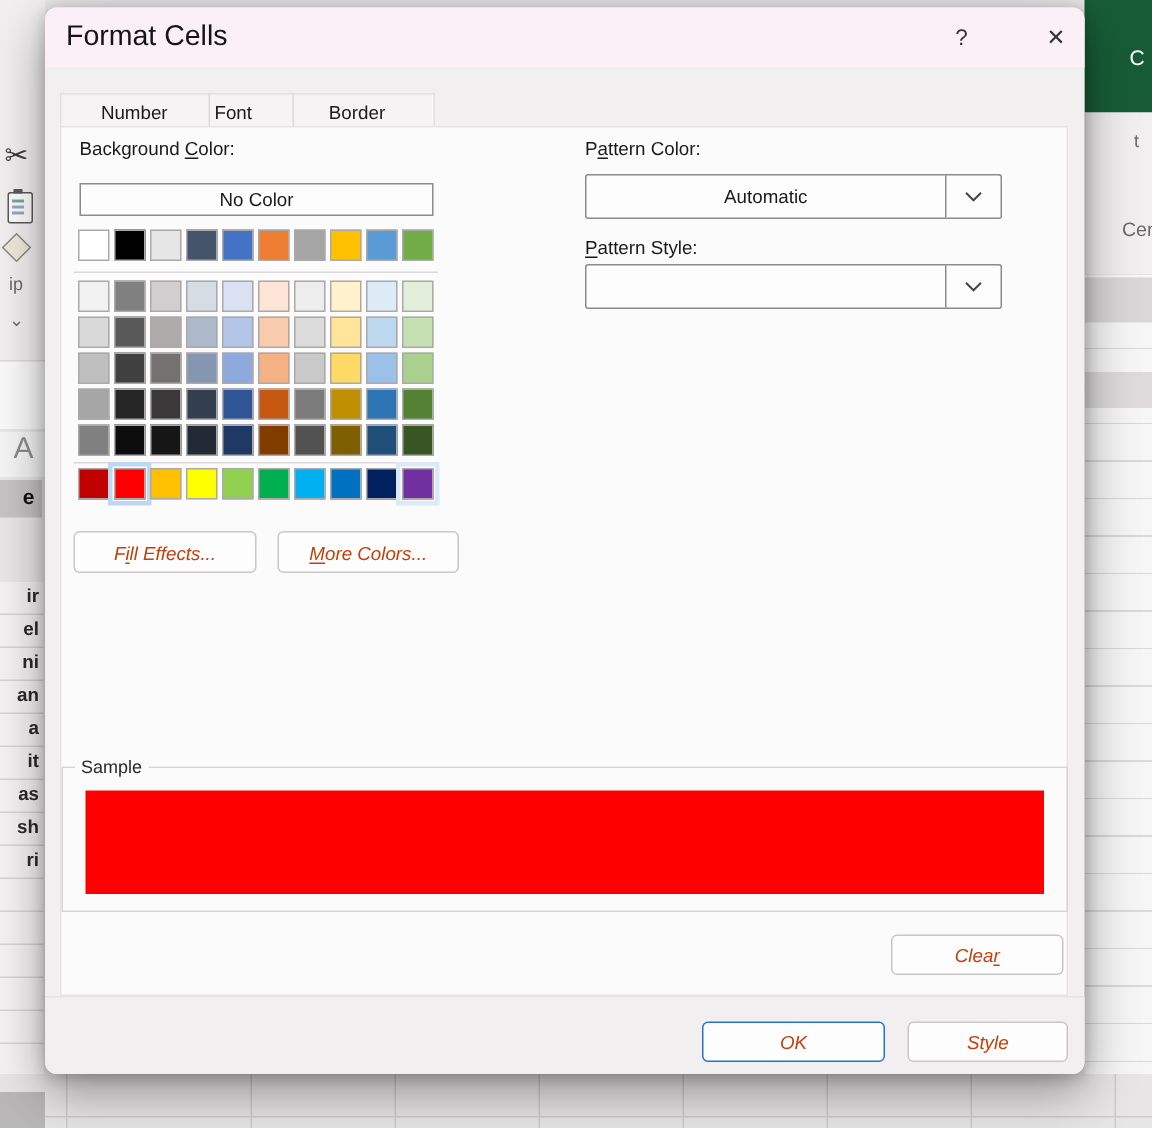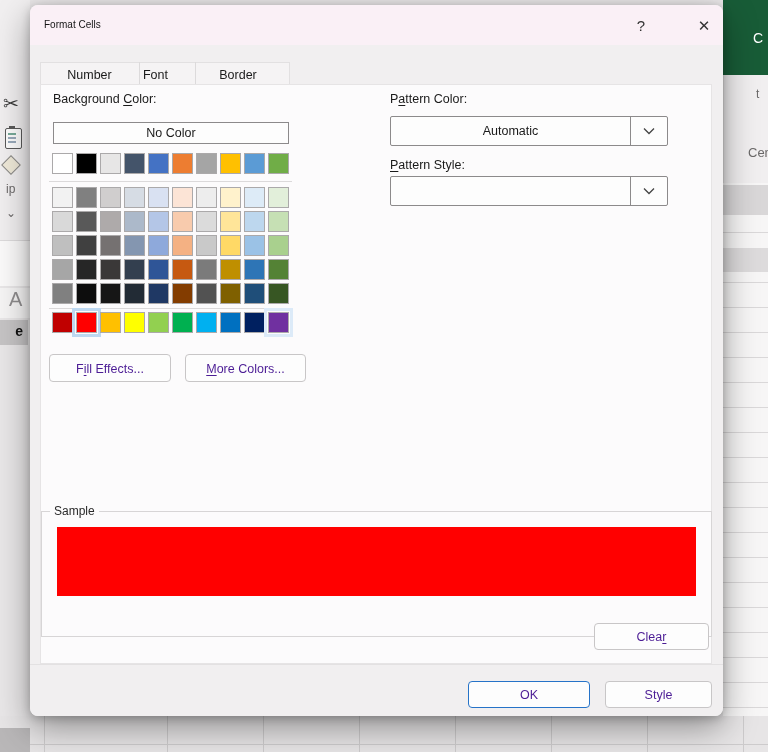--- a/index.html
+++ b/index.html
@@ -32,21 +32,21 @@
   .xl-left-rows .cellrow{height:19px;border-bottom:1px solid #D5D3D4;font-size:12.5px;font-weight:600;color:#2a2a2a;text-align:right;padding:2px 3px 0 0;box-sizing:content-box;}
   .xl-bottom{left:0;top:716px;width:768px;height:36px;background:#E7E5E6;}
   .xl-bottom .hline{position:absolute;left:0;top:28px;width:768px;height:1px;background:#CDCBCC;}
   .xl-bottom .vline{position:absolute;top:0;width:1px;height:36px;background:#CDCBCC;}
   .xl-bl-corner{left:0;top:728px;width:30px;height:24px;background:#B9B7B8;}
 
   
   .dialog{left:30px;top:5px;width:693px;height:711px;background:#F1EFF0;border-radius:8px;
     box-shadow:0 12px 34px rgba(0,0,0,.38),0 2px 10px rgba(0,0,0,.22);}
   .titlebar{position:absolute;left:0;top:0;width:693px;height:40px;background:#FAF0F6;border-radius:8px 8px 0 0;}
-  .titlebar .title{position:absolute;left:14px;top:0;line-height:40px;font-size:10px;color:#151515;}
+  .titlebar .title{position:absolute;left:14px;top:0;line-height:40px;font-size:19px;color:#151515;}
   .tb-btn{position:absolute;top:8px;width:26px;height:26px;line-height:26px;text-align:center;font-size:15px;color:#333;cursor:default;}
   .tb-help{left:598px;}
   .tb-close{left:661px;}
 
   .tabstrip-bg{position:absolute;left:10px;top:57px;width:250px;height:27px;background:#F5F3F4;border:1px solid #E2E0E1;box-sizing:border-box;}
   .tab{position:absolute;top:57px;height:27px;line-height:27px;text-align:center;font-size:12.5px;color:#1a1a1a;box-sizing:border-box;}
   .tab.sep{border-right:1px solid #DCDADB;}
   .tab-active{position:absolute;top:52px;height:33px;line-height:31px;text-align:center;font-size:12.5px;
     background:#FCFBFC;border:1px solid #E6E4E5;border-bottom:none;border-radius:5px 5px 0 0;z-index:3;box-sizing:border-box;}
 
@@ -57,32 +57,32 @@
   .nocolor{position:absolute;left:12px;top:37px;width:236px;height:22px;background:#FDFDFD;border:1px solid #8C8A8B;
     font-size:12.5px;text-align:center;line-height:20px;box-sizing:border-box;cursor:default;}
 
   .swrow{position:absolute;display:grid;grid-template-columns:repeat(10,21px);gap:3px;}
   .swgrid{position:absolute;display:grid;grid-template-columns:repeat(10,21px);gap:3px;}
   .sw{width:21px;height:21px;border:1px solid #ABA9AA;box-sizing:border-box;cursor:default;}
   .sw.sel{outline:3px solid #BDD8F1;outline-offset:1px;}
   .sw.foc{outline:3px solid #DCEAF8;outline-offset:1px;}
   .pal-div{position:absolute;left:8px;width:243px;height:1px;background:#DBD9DA;}
 
-  .btn{position:absolute;background:#FDFDFD;border:1px solid #C8C6C7;border-radius:4px;font-size:12.5px;color:#4c1d95;
-    text-align:center;box-sizing:border-box;cursor:default;font-family:"Liberation Sans",sans-serif;}
+  .btn{position:absolute;background:#FDFDFD;border:1px solid #C8C6C7;border-radius:4px;font-size:12.5px;color:#c2410c;
+    text-align:center;box-sizing:border-box;cursor:default;font-family:"Liberation Sans",sans-serif;font-style:italic;}
   .btn-fill-effects{left:8px;top:269px;width:122px;height:28px;line-height:26px;}
   .btn-more-colors{left:144px;top:269px;width:121px;height:28px;line-height:26px;}
   .btn-clear{left:553px;top:538px;width:115px;height:27px;line-height:25px;}
 
   .combo{position:absolute;left:349px;width:278px;height:30px;background:#FDFDFD;border:1px solid #8C8A8B;border-radius:2px;
     display:flex;box-sizing:border-box;cursor:default;}
   .combo .val{flex:1;text-align:center;line-height:28px;font-size:12.5px;}
   .combo .dd{width:36px;border-left:1px solid #8C8A8B;display:flex;align-items:center;justify-content:center;}
 
-  .samplebox{position:absolute;left:0px;top:426px;width:671px;height:126px;border:1px solid #D7D5D6;box-sizing:border-box;}
+  .samplebox{position:absolute;left:0px;top:426px;width:671px;height:97px;border:1px solid #D7D5D6;box-sizing:border-box;}
   .samplebox .legend{position:absolute;left:8px;top:-8px;background:#FCFBFC;padding:0 4px;font-size:12px;color:#2a2a2a;}
   .sample-fill{position:absolute;left:15px;top:15px;width:639px;height:69px;}
 
   .footer{position:absolute;left:0;top:659px;width:693px;height:52px;border-top:1px solid #E3E1E2;background:#F1EFF0;border-radius:0 0 8px 8px;box-sizing:border-box;}
   .btn-ok{left:438px;top:16px;width:122px;height:27px;line-height:24px;border:1.5px solid #2673C8;}
   .btn-cancel{left:575px;top:16px;width:107px;height:27px;line-height:25px;}
 </style>
 </head>
 <body>
 
@@ -105,20 +105,38 @@
         <span class="clip"></span>
         <span class="lines"></span>
       </span>
     <span class="brush"></span>
     <span class="grp">ip</span>
     <span class="chev">⌄</span>
   </div>
   <div class="abs xl-formula"></div>
   <div class="abs xl-colA">A</div>
   <div class="abs xl-selcell">e</div>
+  <div class="abs xl-left-rows" id="left-rows">
+      <div class="cellrow">ir</div>
+      <div class="cellrow">el</div>
+      <div class="cellrow">ni</div>
+      <div class="cellrow">an</div>
+      <div class="cellrow">a</div>
+      <div class="cellrow">it</div>
+      <div class="cellrow">as</div>
+      <div class="cellrow">sh</div>
+      <div class="cellrow">ri</div>
+      <div class="cellrow"></div>
+      <div class="cellrow"></div>
+      <div class="cellrow"></div>
+      <div class="cellrow"></div>
+      <div class="cellrow"></div>
+      <div class="cellrow"></div>
+      <div class="cellrow"></div>
+    </div>
   <div class="abs xl-bottom" id="bottom-strip">
       <span class="hline"></span>
       <span class="vline" style="left: 44px;"></span>
       <span class="vline" style="left: 167px;"></span>
       <span class="vline" style="left: 263px;"></span>
       <span class="vline" style="left: 359px;"></span>
       <span class="vline" style="left: 455px;"></span>
       <span class="vline" style="left: 551px;"></span>
       <span class="vline" style="left: 647px;"></span>
       <span class="vline" style="left: 743px;"></span>

